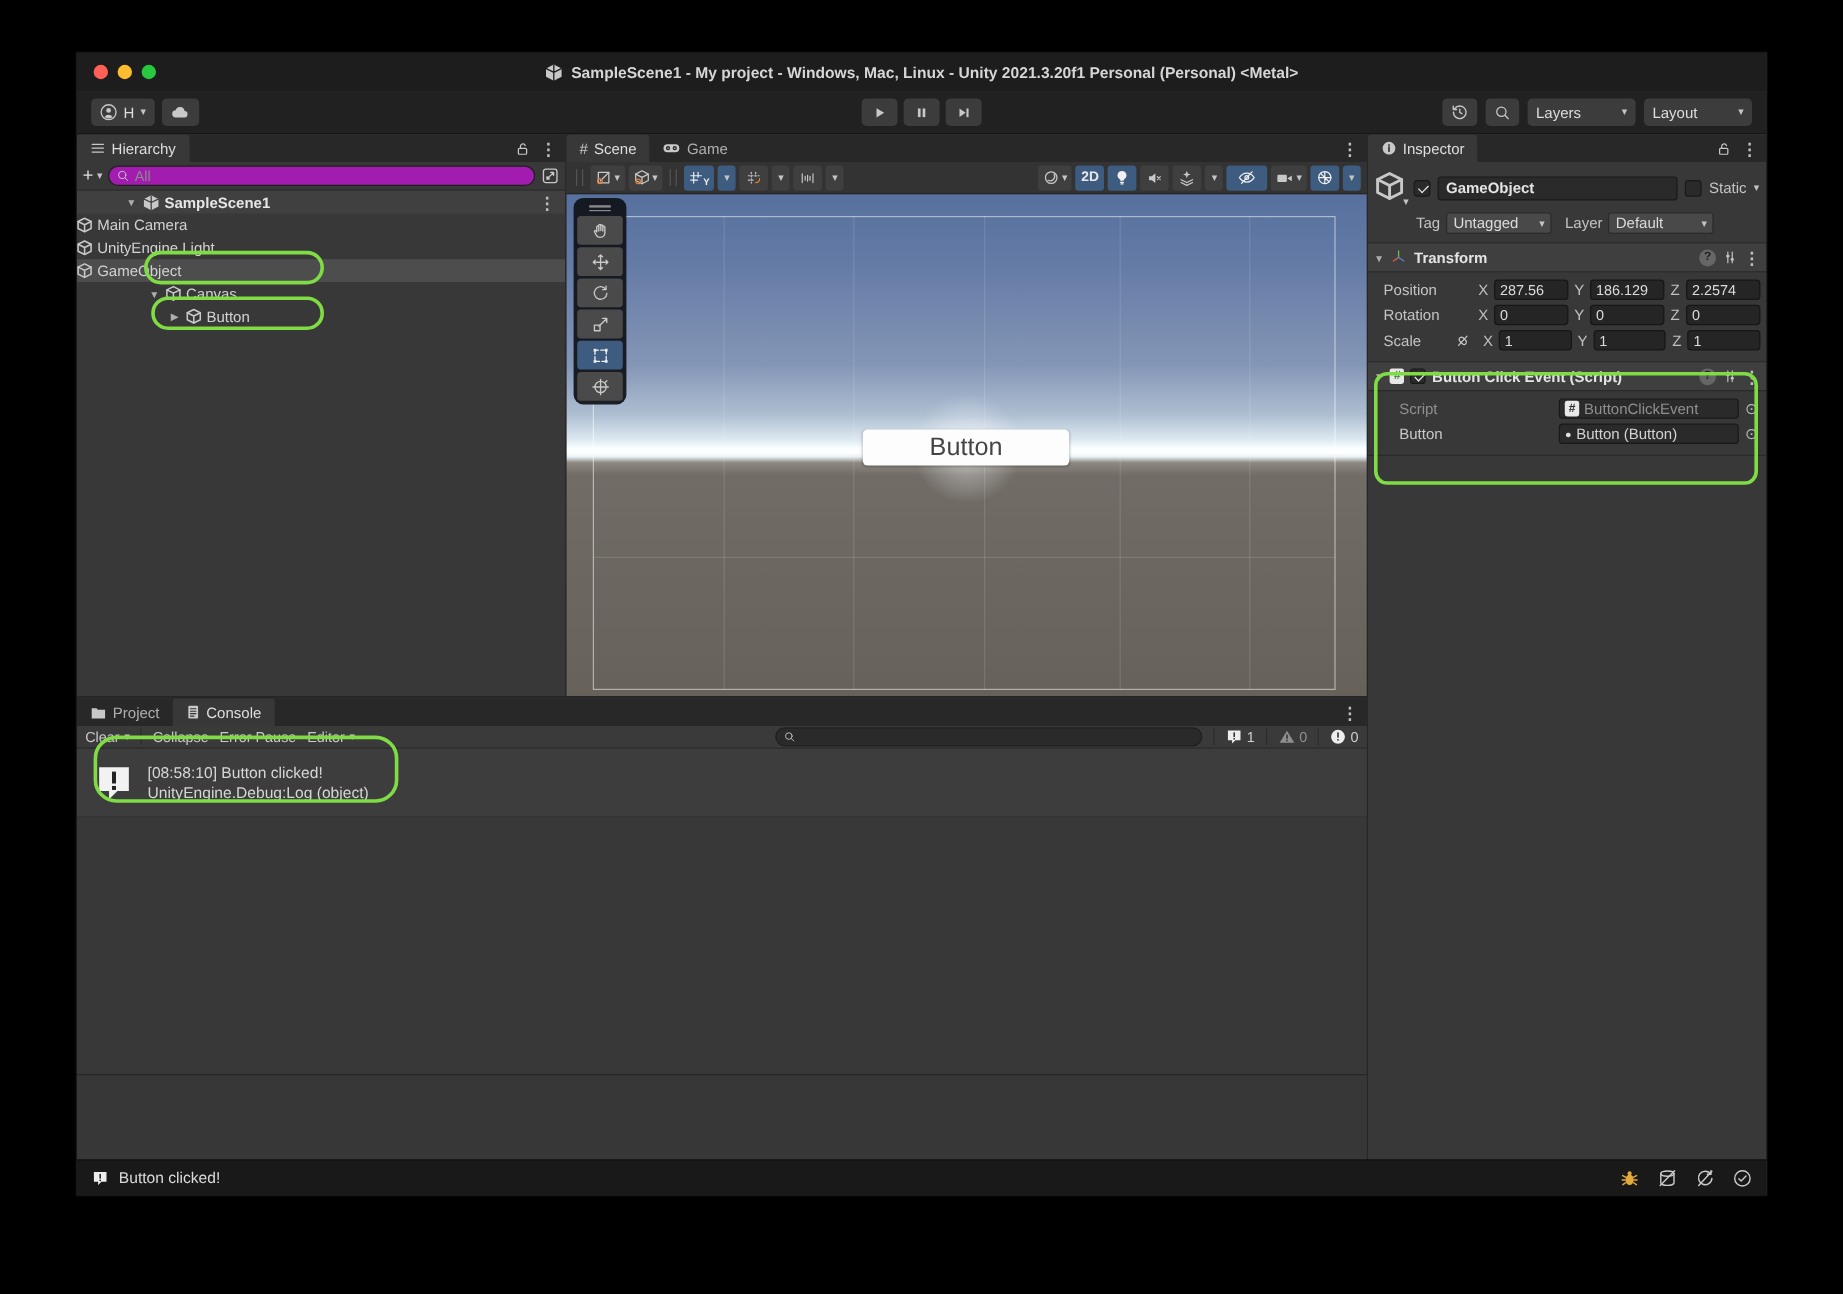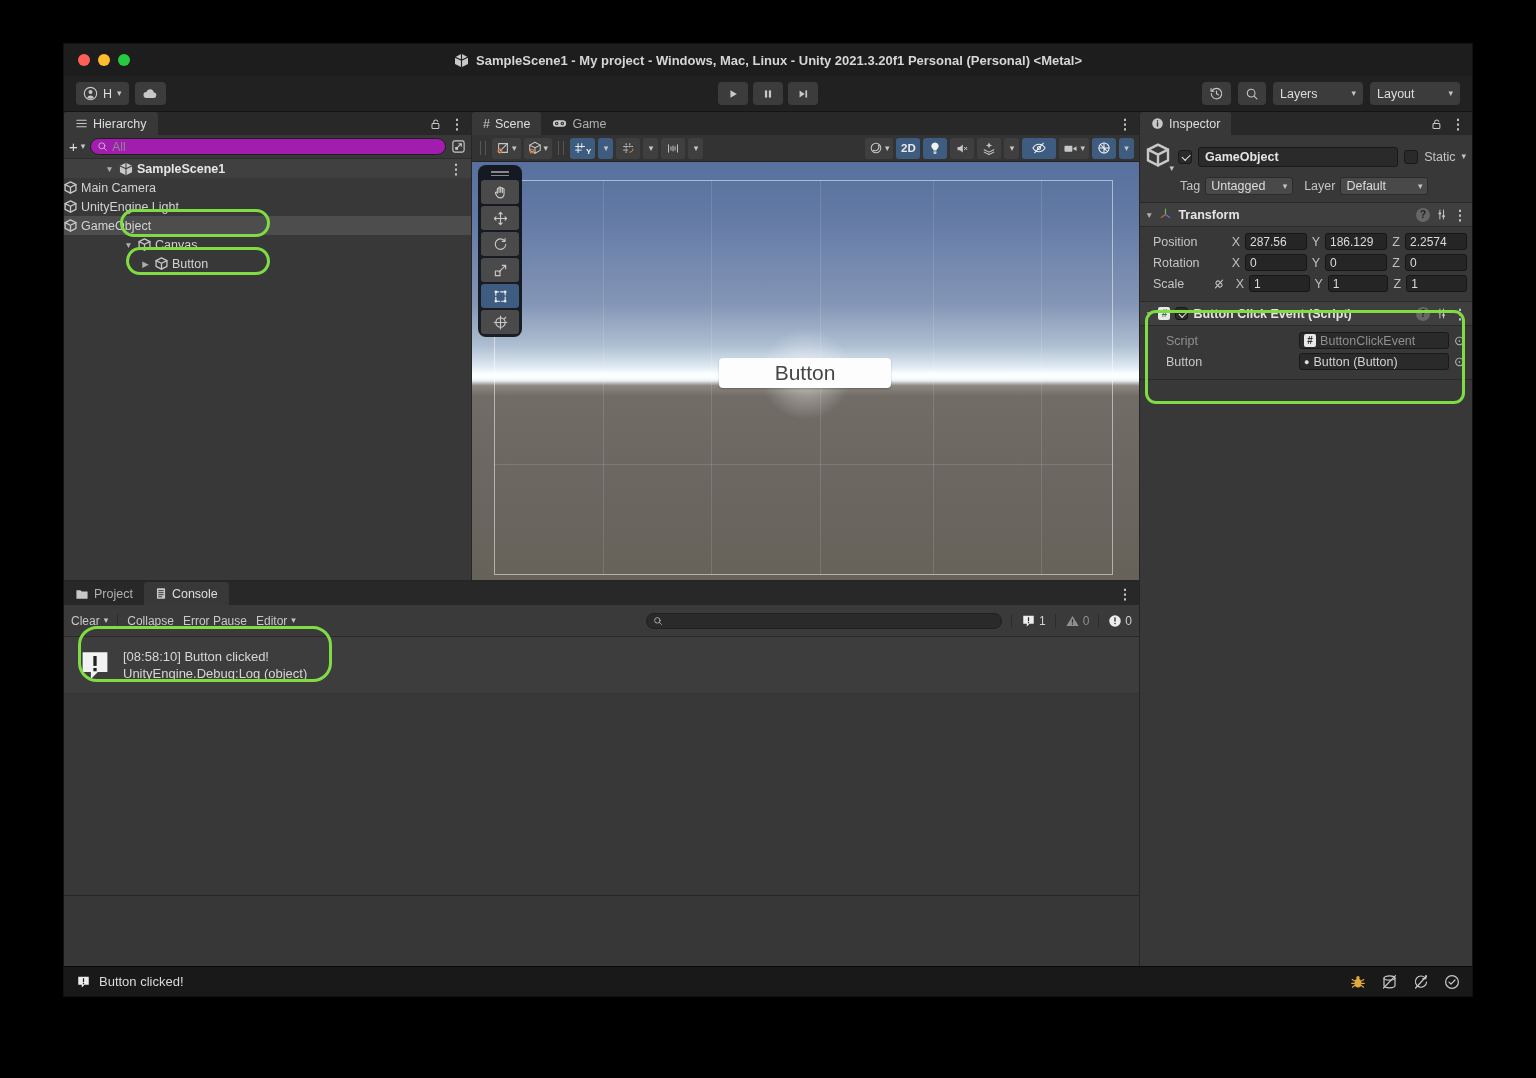--- a/index.html
+++ b/index.html
@@ -136,21 +136,21 @@
   .picker { color:#b8b8b8; font-size:13px; }
   .scripticon { width:12px; height:13px; background:#e8e8e8; border-radius:2px; color:#2c2c2c;
     font-size:10px; font-weight:bold; display:flex; align-items:center; justify-content:center; flex:none; }
   .scripticon.green { color:#2e7d32; }
   .dotico { color:#e0e0e0; font-size:9px; }
   .addcomp-wrap { padding:13px 0 0; display:flex; justify-content:center; }
   .addcomp { width:264px; height:23px; background:#515151; border:1px solid #2e2e2e;
     border-radius:3px; color:#e2e2e2; display:flex; align-items:center; justify-content:center; }
 
   
-  .console-toolbar { height:32px; background:#3a3a3a; border-bottom:1px solid #2a2a2a;
+  .console-toolbar { height:19px; background:#3a3a3a; border-bottom:1px solid #2a2a2a;
     display:flex; align-items:center; padding:0 7px; gap:9px; font-size:12px; color:#c9c9c9; }
   .ct-item { display:flex; align-items:center; gap:4px; }
   .vsep { width:1px; height:14px; background:#2c2c2c; }
   .con-search { width:356px; height:16px; background:#2a2a2a; border:1px solid #1f1f1f;
     border-radius:8px; display:flex; align-items:center; gap:4px; padding:0 6px; }
   .con-search input { flex:1; background:transparent; border:none; outline:none; color:#ccc; font-size:11px; }
   .badge { display:flex; align-items:center; gap:3px; color:#cfcfcf; }
   .badge.dim { color:#8f8f8f; }
   .log { position:relative; height:336px; }
   .entry { min-height:57px; display:flex; align-items:center; gap:11px; padding:6px 10px 6px 14px;

